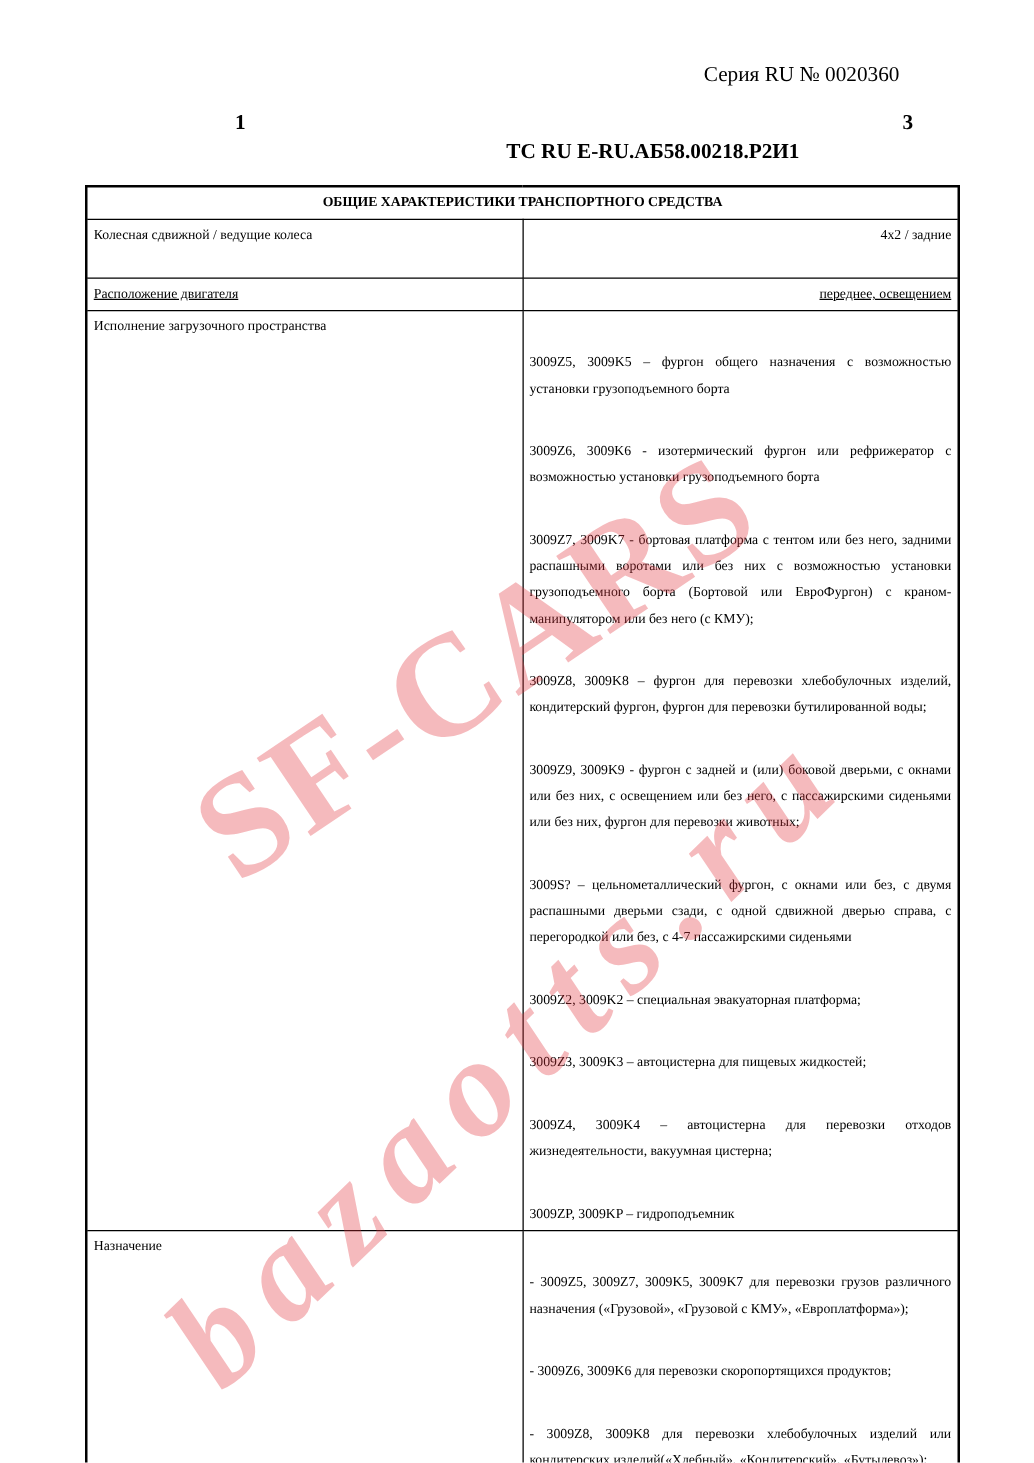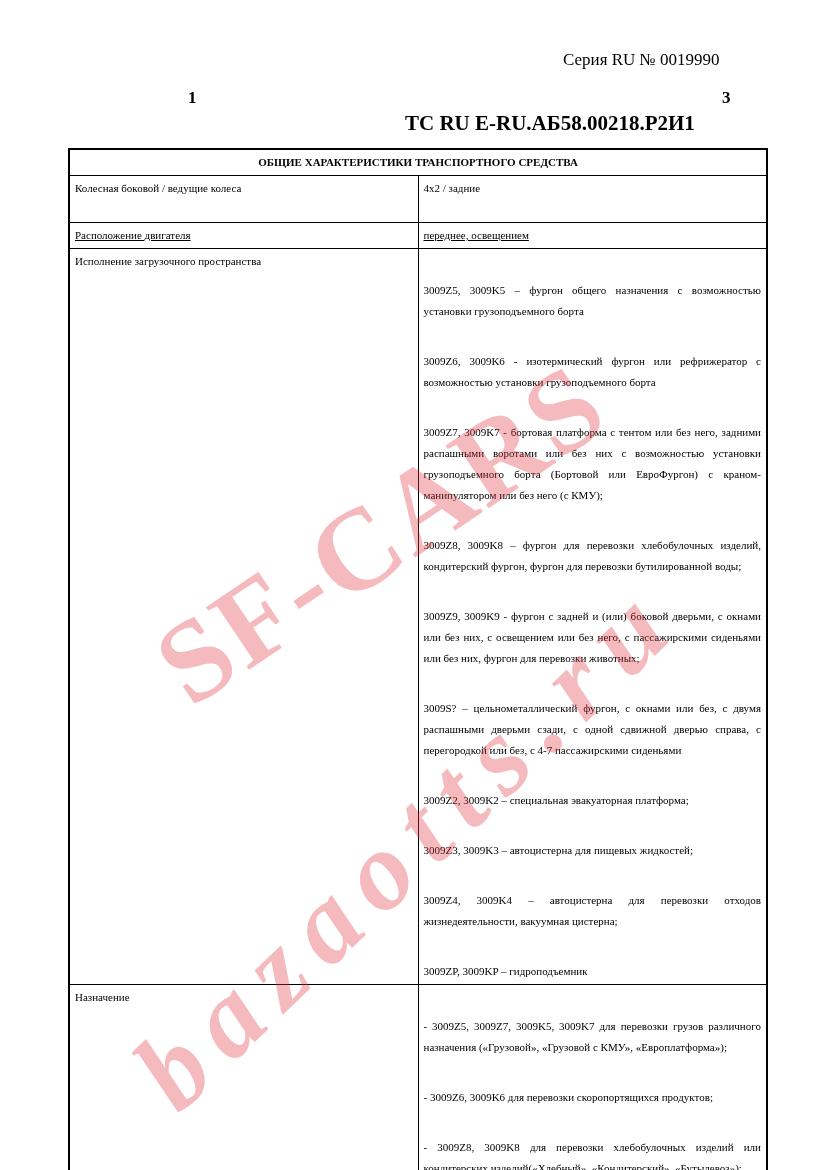--- a/index.html
+++ b/index.html
@@ -30,21 +30,21 @@
     font-size: 17px;
     font-weight: bold;
   }
   .pagenum.left  { left: 188px; }
   .pagenum.right { left: 722px; }
 
   .doc-number {
     position: absolute;
     top: 111px;
     left: 405px;
-    font-size: 21px;
+    font-size: 17px;
     font-weight: bold;
     white-space: nowrap;
   }
 
   table.spec {
     position: absolute;
     top: 148px;
     left: 68px;
     width: 700px;
     border-collapse: collapse;
@@ -61,21 +61,21 @@
   td.tbl-title {
     text-align: center;
     font-weight: bold;
     padding: 6px 4px;
   }
   td.label {
     width: 208px;
     text-align: justify;
   }
   td.val-center {
-    text-align: left;
+    text-align: right;
   }
   td.val-just {
     text-align: justify;
   }
   .row-two-lines td { height: 42px; }
   .row-one-line  td { height: 18px; padding-top: 0; padding-bottom: 0; text-decoration: underline; }
   .spec-item { text-align: justify; margin-top: 29px; }
 
   
   .wm {
@@ -99,33 +99,33 @@
     top: 1042px;
     font-size: 112px;
     font-style: italic;
     letter-spacing: 18px;
     transform: rotate(-44deg);
   }
 </style>
 </head>
 <body>
 
-<div class="serial">Серия RU № 0019990</div>
+<div class="serial">Серия RU № 0020360</div>
 <div class="pagenum left">1</div>
 <div class="pagenum right">3</div>
 <div class="doc-number">ТС RU E-RU.АБ58.00218.Р2И1</div>
 
 <table class="spec">
   <tbody>
     <tr>
       <td class="tbl-title" colspan="2">ОБЩИЕ ХАРАКТЕРИСТИКИ ТРАНСПОРТНОГО СРЕДСТВА</td>
     </tr>
 
     <tr class="row-two-lines">
-      <td class="label">Колесная боковой / ведущие колеса</td>
+      <td class="label">Колесная сдвижной / ведущие колеса</td>
       <td class="val-center">4х2 / задние</td>
     </tr>
 
 
     <tr class="row-one-line">
       <td class="label">Расположение двигателя</td>
       <td class="val-center">переднее, освещением</td>
     </tr>
 
     <tr>

